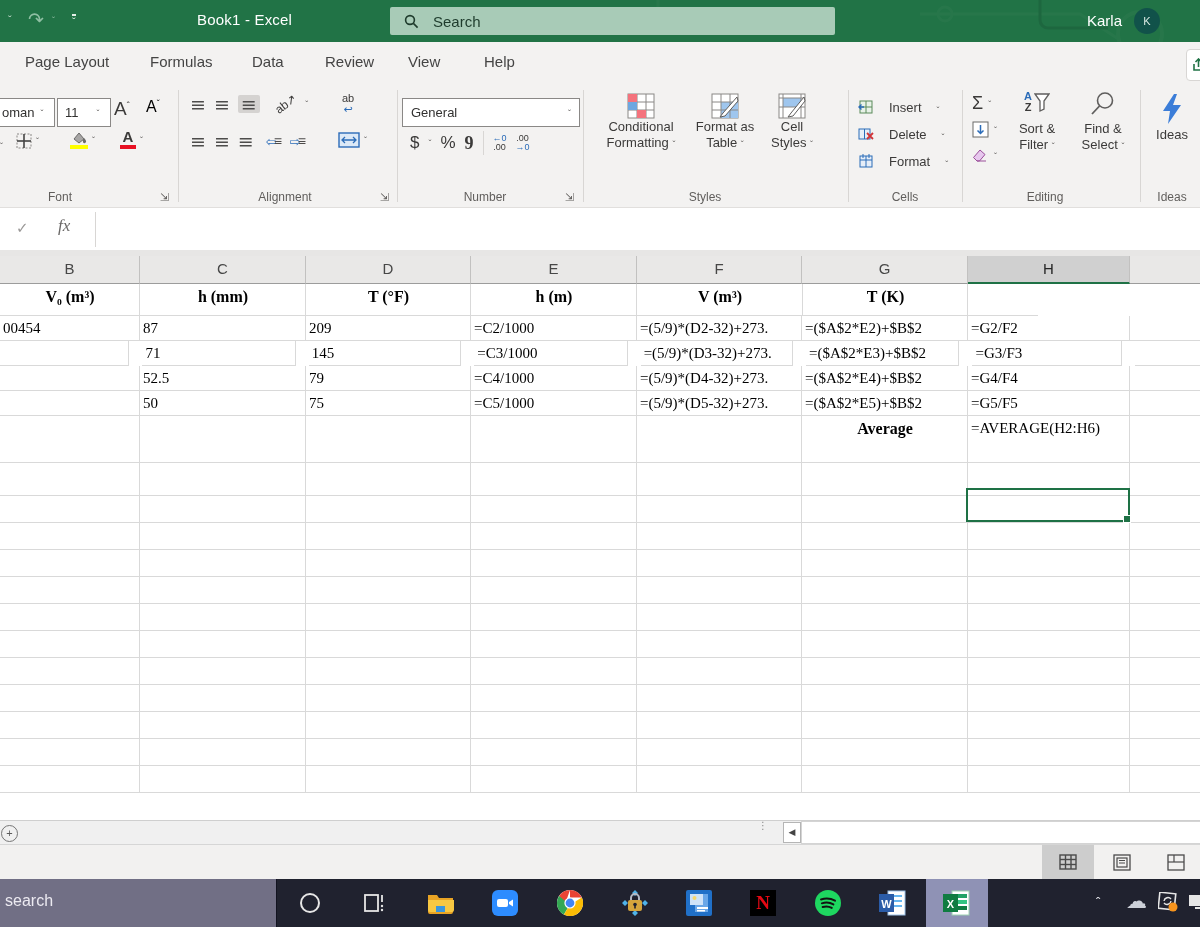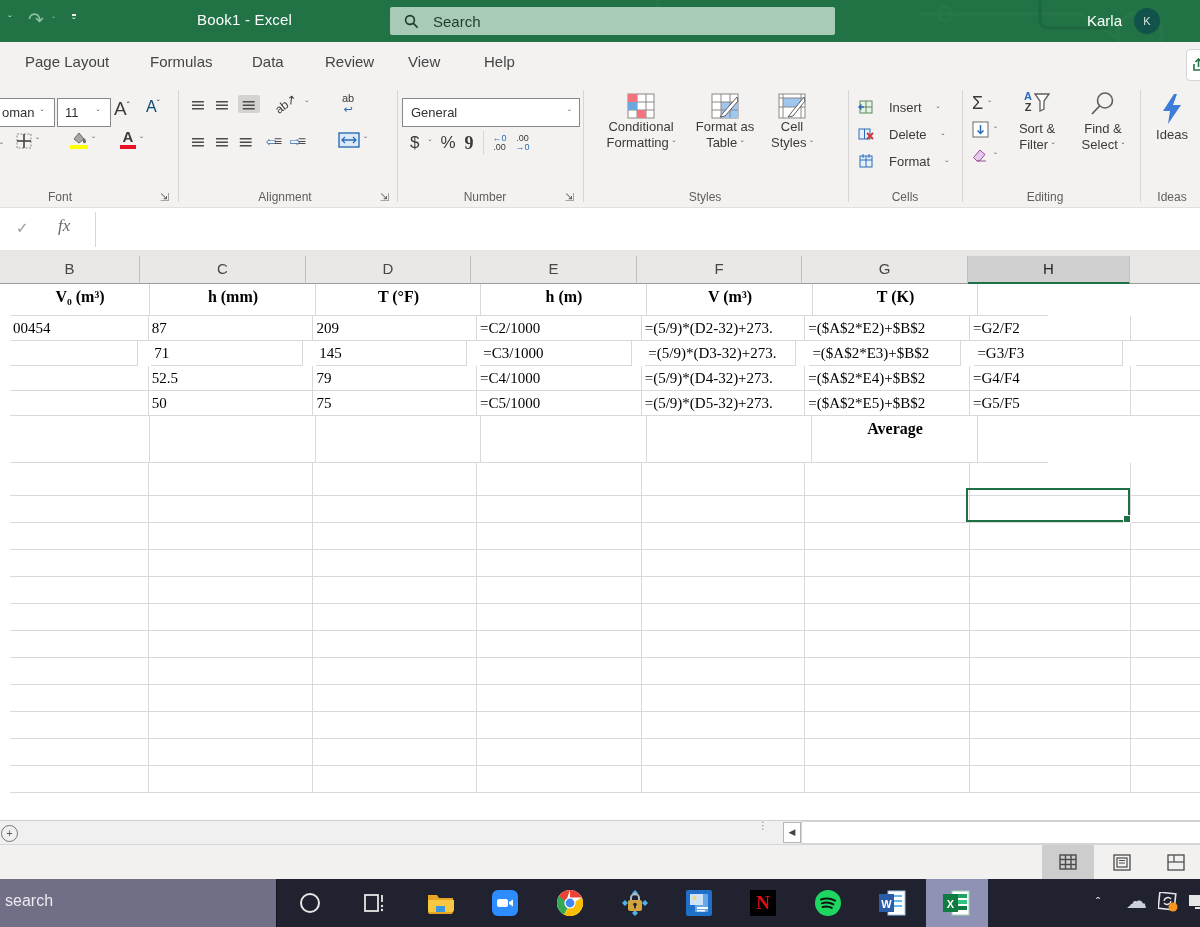--- a/index.html
+++ b/index.html
@@ -41,21 +41,21 @@
   #fb-check{position:absolute;left:16px;top:11px;color:#9a9897;font-size:15px;}
   #fb-fx{position:absolute;left:58px;top:8px;color:#6a6867;font-size:17px;font-style:italic;font-family:"Liberation Serif","DejaVu Serif",serif;}
   #fb-div{position:absolute;left:95px;top:4px;bottom:4px;width:1px;background:#d8d6d4;}
   #fb-strip{position:absolute;left:0;top:250px;width:1200px;height:6px;background:#e7e6e5;}
   
   #colheaders{position:absolute;left:0;top:256px;width:1200px;height:28px;display:flex;background:#e9e8e7;}
   .colhdr{box-sizing:border-box;border-right:1px solid #c2c1c0;border-bottom:1px solid #9c9c9c;
           font-size:15px;color:#474747;text-align:center;line-height:26px;height:28px;}
   .colhdr.sel{background:#d0d0d0;border-bottom:2px solid #1e7145;color:#262626;}
   #grid{position:absolute;left:0;top:284px;width:1200px;height:536px;overflow:hidden;background:#fff;}
-  .grow{display:flex;margin-left:10px;}
+  .grow{display:flex;}
   .cell{box-sizing:border-box;border-right:1px solid #d9d9d9;border-bottom:1px solid #d9d9d9;overflow:hidden;
         white-space:nowrap;font-family:"Liberation Serif","DejaVu Serif",serif;font-size:15px;color:#000;
         padding:1px 2px 0 3px;line-height:23px;}
   .cell.noR{border-right:none;}
   .cell.b{font-weight:bold;font-size:16px;}
   .cell.center{text-align:center;}
   #sel-cell{position:absolute;left:966px;top:488px;width:164px;height:34px;border:2px solid #1e7145;box-sizing:border-box;}
   #sel-cell i{position:absolute;right:-3px;bottom:-3px;width:6px;height:6px;background:#1e7145;border:1px solid #fff;}
   
   #sheetstrip{position:absolute;left:0;top:820px;width:1200px;height:24px;background:#f0f0f0;border-top:1px solid #cfcfcf;box-sizing:border-box;}
@@ -134,21 +134,21 @@
 
     <div class="box-input" style="position:absolute;left:-46px;top:13px;width:100px;height:27px;border-left:none;">
       <span style="margin-left:48px">oman</span>
       <span class="chev" style="margin-left:6px">ˇ</span>
     </div>
     <div class="box-input" style="position:absolute;left:57px;top:13px;width:52px;height:27px;">
       <span style="margin-left:7px">11</span>
       <span class="chev" style="margin-left:18px">ˇ</span>
     </div>
     <div style="position:absolute;left:114px;top:13px;font-size:19px;color:#3b3a39">A<sup style="font-size:9px">ˆ</sup></div>
-    <div style="position:absolute;left:146px;top:13px;font-size:16px;color:#0c4a6e">A<sup style="font-size:9px">ˇ</sup></div>
+    <div style="position:absolute;left:146px;top:13px;font-size:16px;color:#000000">A<sup style="font-size:9px">ˇ</sup></div>
     <span class="chev" style="position:absolute;left:0px;top:56px">ˇ</span>
     <div style="position:absolute;left:16px;top:48px;display:flex;align-items:center;gap:4px">
       <svg class="mini-ico" viewBox="0 0 16 16">
         <rect x="1" y="1" width="14" height="14" fill="none" stroke="#8a8886" stroke-dasharray="2 1.5"></rect>
         <line x1="1" y1="8" x2="15" y2="8" stroke="#444" stroke-width="1.6"></line>
         <line x1="8" y1="1" x2="8" y2="15" stroke="#444" stroke-width="1.6"></line>
       </svg>
         <span class="chev">ˇ</span>
     </div>
     <div style="position:absolute;left:70px;top:46px;display:flex;align-items:center;gap:4px">
@@ -406,20 +406,21 @@
         <div class="cell" style="width: 162px; height: 25px;">=G5/F5</div>
         <div class="cell noR" style="width: 70px; height: 25px;"></div>
       </div>
       <div class="grow" style="height: 47px;">
         <div class="cell" style="width: 140px; height: 47px;"></div>
         <div class="cell" style="width: 166px; height: 47px;"></div>
         <div class="cell" style="width: 165px; height: 47px;"></div>
         <div class="cell" style="width: 166px; height: 47px;"></div>
         <div class="cell" style="width: 165px; height: 47px;"></div>
         <div class="cell b center" style="width: 166px; height: 47px;">Average</div>
+        <div class="cell" style="width: 162px; height: 47px;">=AVERAGE(H2:H6)</div>
         <div class="cell noR" style="width: 70px; height: 47px;"></div>
       </div>
       <div class="grow" style="height: 33px;">
         <div class="cell" style="width: 140px; height: 33px;"></div>
         <div class="cell" style="width: 166px; height: 33px;"></div>
         <div class="cell" style="width: 165px; height: 33px;"></div>
         <div class="cell" style="width: 166px; height: 33px;"></div>
         <div class="cell" style="width: 165px; height: 33px;"></div>
         <div class="cell" style="width: 166px; height: 33px;"></div>
         <div class="cell" style="width: 162px; height: 33px;"></div>

